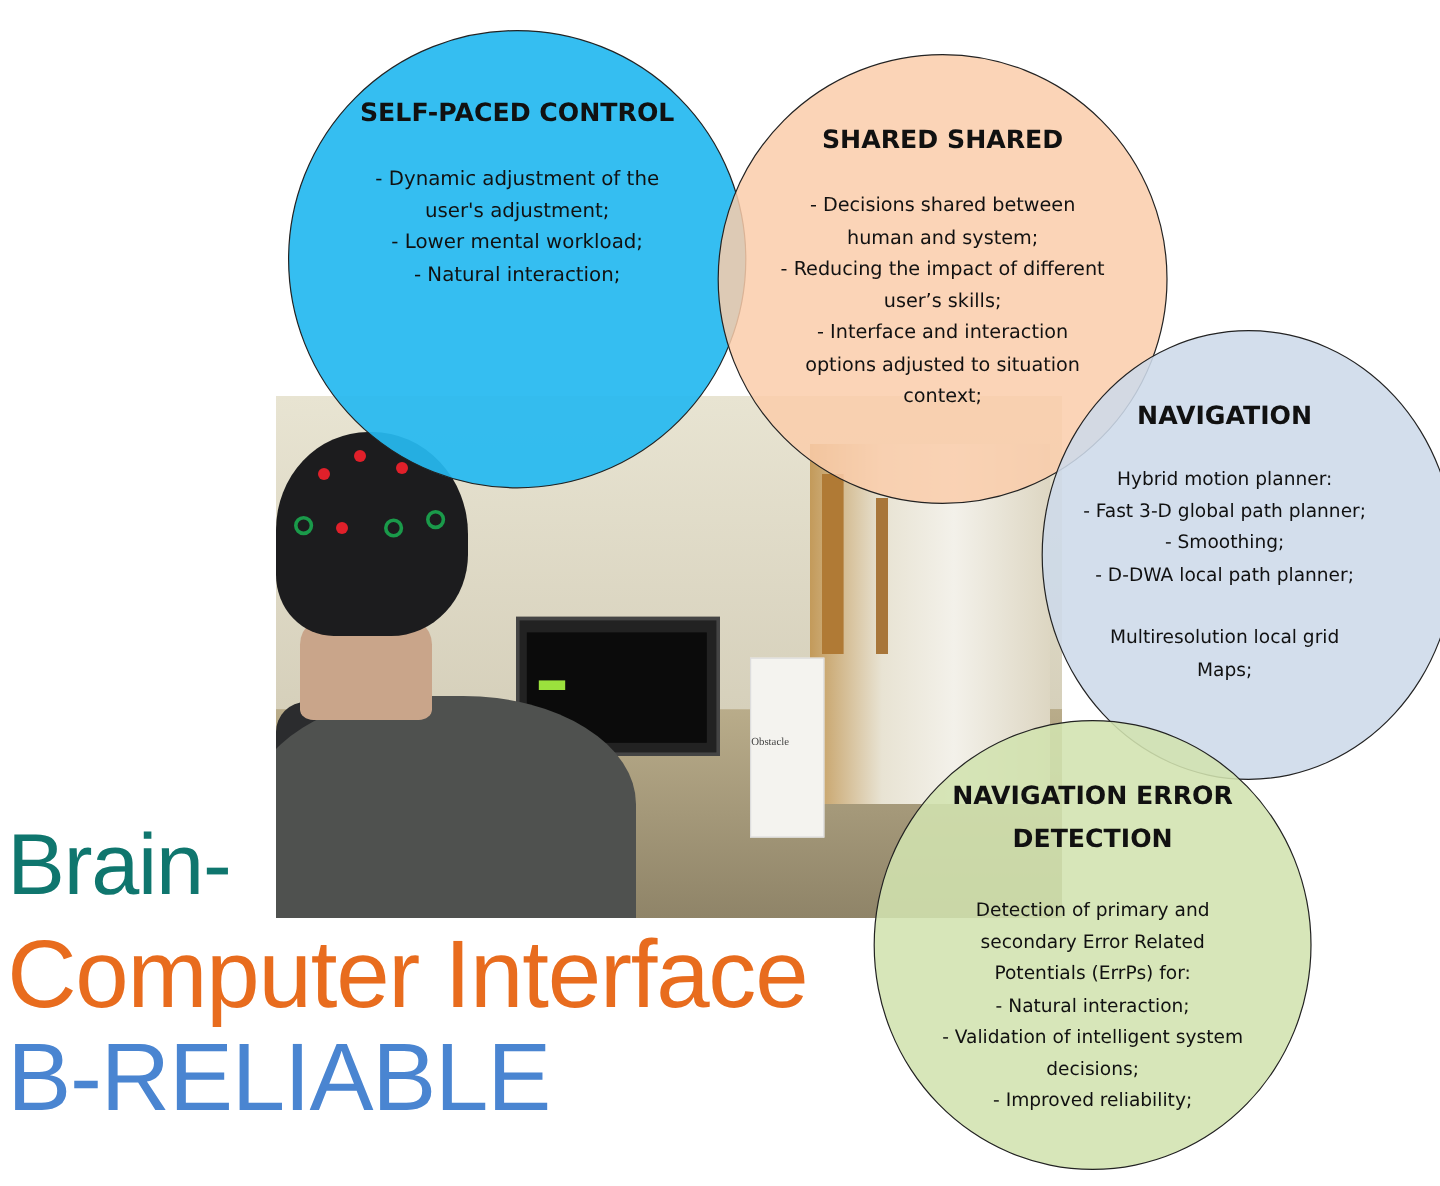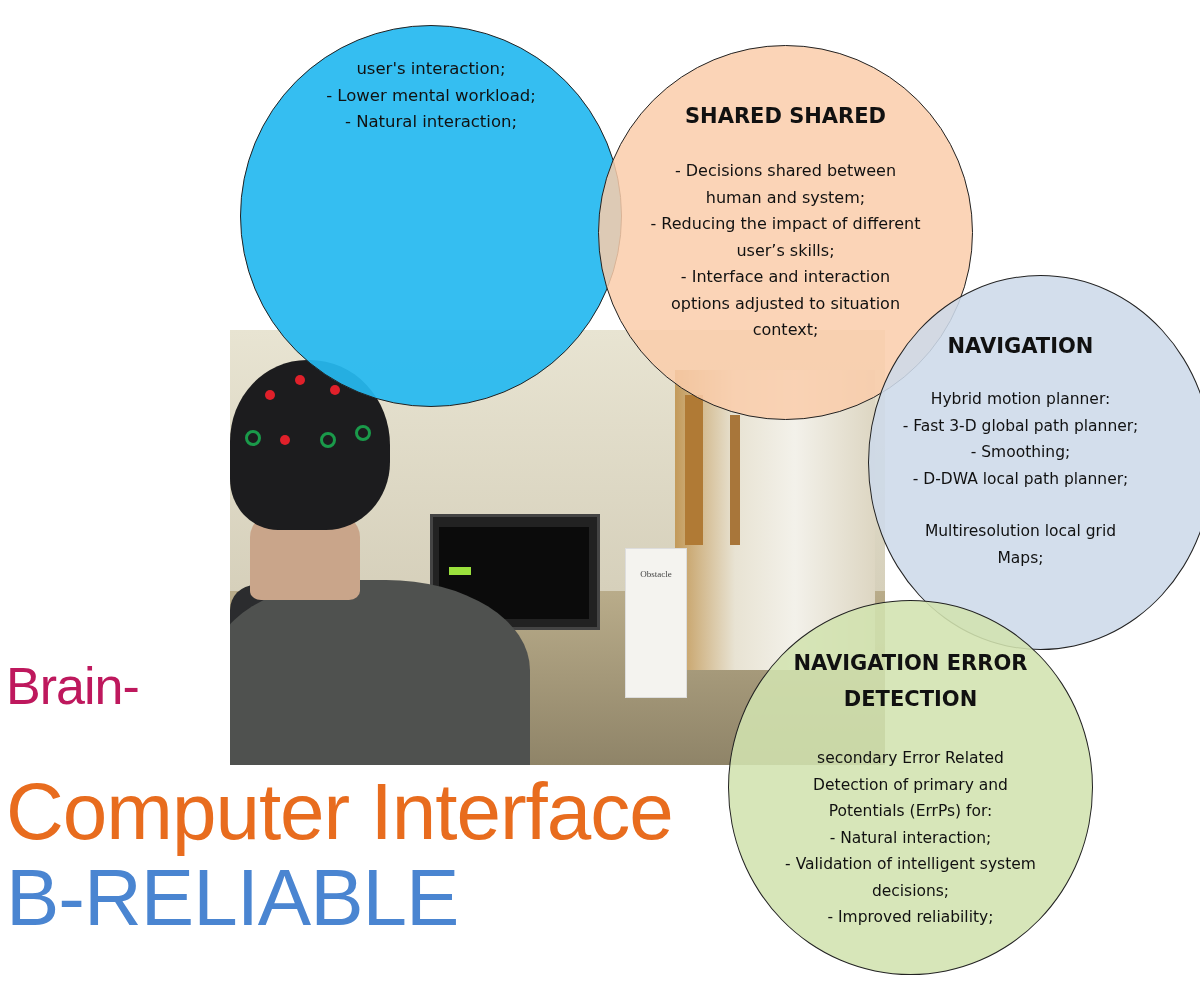--- a/index.html
+++ b/index.html
@@ -12,31 +12,31 @@
   .photo .door{position:absolute;left:455px;top:65px;width:18px;height:150px;background:#b07a35;}
   .photo .door2{position:absolute;left:500px;top:85px;width:10px;height:130px;background:#a8763a;}
   .photo .person{position:absolute;left:0;top:10px;width:300px;height:430px;}
   .photo .head{position:absolute;left:0;top:20px;width:160px;height:170px;background:#1c1c1e;border-radius:48% 50% 40% 30%;}
   .photo .neck{position:absolute;left:20px;top:170px;width:110px;height:90px;background:#c9a58a;border-radius:30% 30% 10% 10%;}
   .photo .torso{position:absolute;left:-20px;top:240px;width:320px;height:200px;background:#4f514f;border-radius:45% 45% 0 0;}
   .photo .chair{position:absolute;left:0;top:245px;width:70px;height:190px;background:#2b2c2e;border-radius:25px;}
   .photo .laptop{position:absolute;left:200px;top:184px;width:164px;height:110px;background:#222;border:3px solid #444;}
   .photo .screen{position:absolute;left:6px;top:10px;width:150px;height:92px;background:#0b0b0b;}
   .photo .arrowg{position:absolute;left:10px;top:40px;width:22px;height:8px;background:#9be13d;}
-  .photo .obstacle{position:absolute;left:395px;top:218px;width:62px;height:150px;background:#f4f3ef;border:1px solid #ddd;font-family:"Liberation Serif",serif;font-size:9px;color:#444;text-align:center;padding-top:20px;box-sizing:border-box;}
+  .photo .obstacle{position:absolute;left:395px;top:218px;width:62px;height:150px;background:#f4f3ef;border:1px solid #ddd;font-family:"Liberation Serif",serif;font-size:9px;color:#444;text-align:left;padding-top:64px;box-sizing:border-box;}
   .photo .electrode{position:absolute;width:10px;height:10px;border-radius:50%;}
   .circle{position:absolute;border-radius:50%;border:1.5px solid #222;box-sizing:border-box;text-align:center;color:#111;}
   .circle h2{margin:0;font-weight:bold;font-family:"DejaVu Sans",sans-serif;}
   .circle p{margin:0;font-family:"DejaVu Sans",sans-serif;}
   .c-self{left:240px;top:25px;width:382px;height:382px;background:rgba(38,185,240,0.93);}
   .c-shared{left:598px;top:45px;width:375px;height:375px;background:rgba(250,205,170,0.85);}
   .c-nav{left:868px;top:275px;width:345px;height:375px;background:rgba(205,217,233,0.88);}
   .c-err{left:728px;top:600px;width:365px;height:375px;background:rgba(210,226,175,0.88);}
   .title-text{position:absolute;left:6px;font-family:"Liberation Sans",sans-serif;line-height:1;letter-spacing:-1px;}
-  .t1{top:660px;font-size:52px;color:#be185d;}
+  .t1{top:685px;font-size:72px;color:#0f766e;}
   .t2{top:772px;font-size:80px;color:#e86c1e;}
   .t3{top:858px;font-size:80px;color:#4a85d1;}
 </style>
 </head>
 <body>
 
 <div class="photo">
   <div class="wall"></div>
   <div class="floor"></div>
   <div class="corridor"></div>
@@ -57,22 +57,24 @@
     <div class="electrode" style="left:65px;top:35px;background:#e0202a"></div>
     <div class="electrode" style="left:100px;top:45px;background:#e0202a"></div>
     <div class="electrode" style="left:15px;top:90px;border:3px solid #1a9a4a;background:transparent"></div>
     <div class="electrode" style="left:50px;top:95px;background:#e0202a"></div>
     <div class="electrode" style="left:90px;top:92px;border:3px solid #1a9a4a;background:transparent"></div>
     <div class="electrode" style="left:125px;top:85px;border:3px solid #1a9a4a;background:transparent"></div>
   </div>
 </div>
 
 <div class="circle c-self">
+  <h2 style="font-size:21px;margin-top:56px;">SELF-PACED CONTROL</h2>
   <div style="margin-top:30px;font-size:16.5px;line-height:26.5px;">
-    <p>user's interaction;</p>
+    <p>- Dynamic adjustment of the</p>
+    <p>user's adjustment;</p>
     <p>- Lower mental workload;</p>
     <p>- Natural interaction;</p>
   </div>
 </div>
 
 <div class="circle c-shared">
   <h2 style="font-size:21px;margin-top:58px;">SHARED SHARED</h2>
   <div style="margin-top:30px;font-size:16px;line-height:26.5px;">
     <p>-  Decisions shared between</p>
     <p>human and system;</p>
@@ -96,22 +98,22 @@
     <p>Maps;</p>
   </div>
 </div>
 
 <div class="circle c-err">
   <h2 style="font-size:21px;margin-top:44px;line-height:36px;">
     <span style="display:block">NAVIGATION ERROR</span>
     <span style="display:block">DETECTION</span>
   </h2>
   <div style="margin-top:28px;font-size:15.5px;line-height:26.5px;">
+    <p>Detection of primary and</p>
     <p>secondary Error Related</p>
-    <p>Detection of primary and</p>
     <p>Potentials (ErrPs) for:</p>
     <p>- Natural interaction;</p>
     <p>- Validation of intelligent system</p>
     <p>decisions;</p>
     <p>- Improved reliability;</p>
   </div>
 </div>
 
 <div class="title-text t1">Brain-</div>
 <div class="title-text t2">Computer Interface</div>

